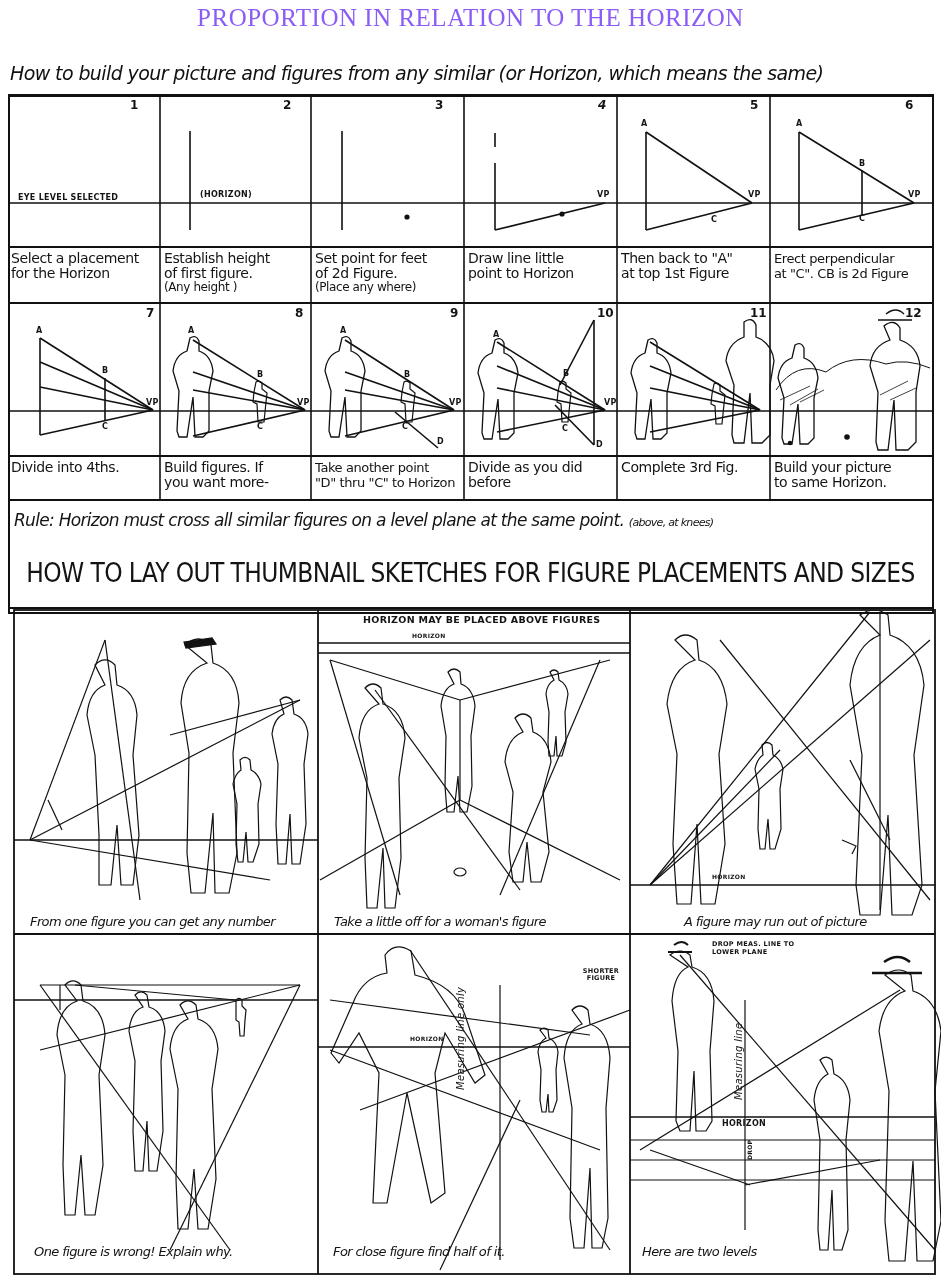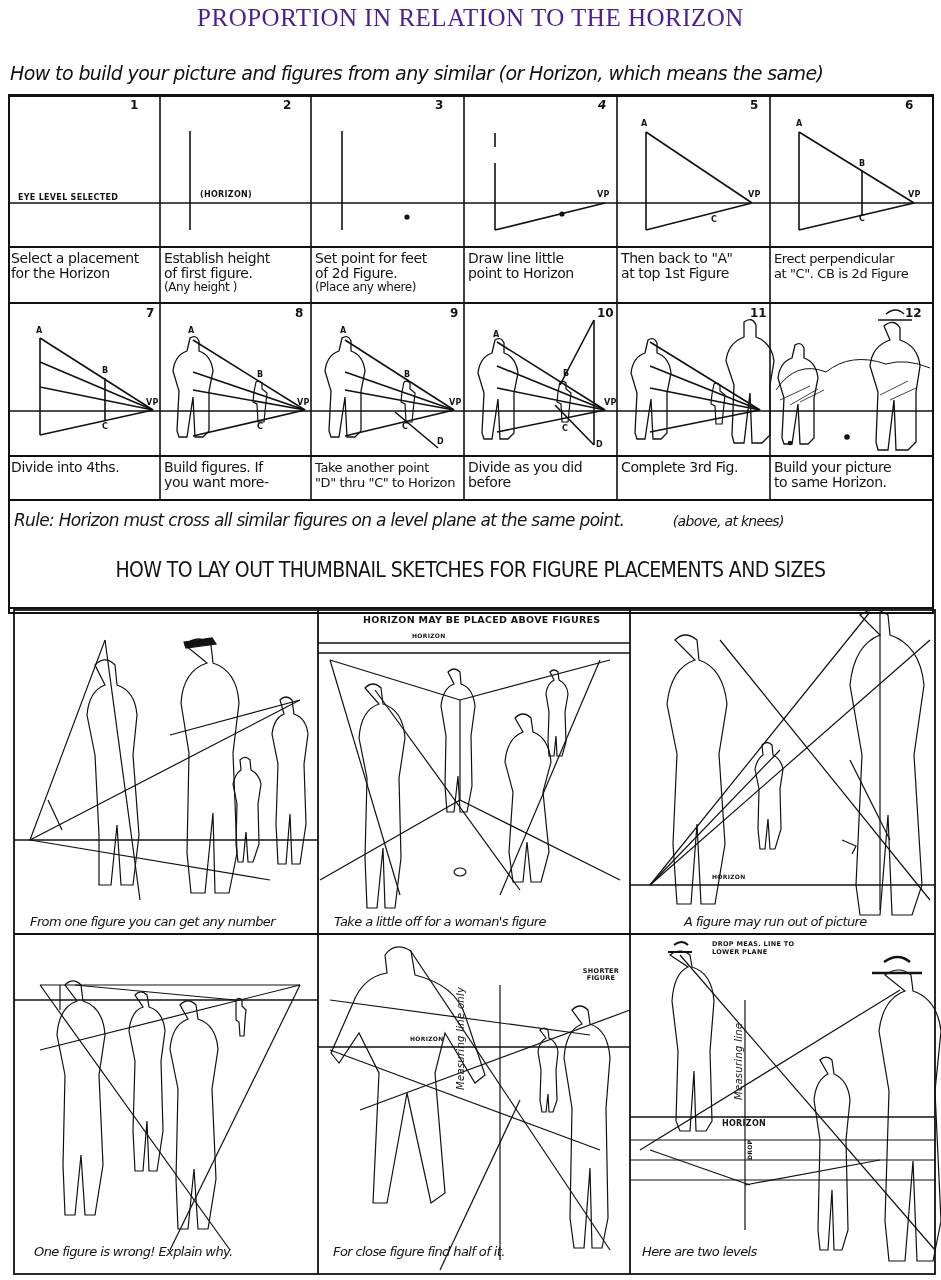--- a/index.html
+++ b/index.html
@@ -1,28 +1,28 @@
 <!DOCTYPE html>
 <html><head>
 <meta charset="utf-8">
 <style>
   html,body{margin:0;padding:0;background:#fff;}
   body{width:941px;height:1280px;position:relative;overflow:hidden;color:#141414;
        font-family:"DejaVu Sans",sans-serif;}
   .title{position:absolute;left:0;top:4px;width:941px;text-align:center;
-         font-family:"Liberation Serif","DejaVu Serif",serif;font-size:25px;letter-spacing:0.5px;color:#4c1d95;}
+         font-family:"Liberation Serif","DejaVu Serif",serif;font-size:25px;letter-spacing:0.5px;color:#8b5cf6;}
   .subtitle{position:absolute;left:10px;top:62px;width:925px;font-size:19px;
             font-family:"DejaVu Sans",sans-serif;font-style:italic;letter-spacing:-0.6px;color:#111;white-space:nowrap;}
   .frame{position:absolute;border:2px solid #111;box-sizing:border-box;}
   .num{position:absolute;top:2px;right:6px;font-size:12px;font-weight:bold;}
   .caption{position:absolute;font-size:14px;line-height:15px;letter-spacing:-0.4px;padding:2px 3px;box-sizing:border-box;
            font-family:"DejaVu Sans",sans-serif;white-space:nowrap;}
   .rule{position:absolute;left:14px;top:510px;font-size:17px;font-style:italic;letter-spacing:-0.7px;white-space:nowrap;}
-  .rule .tiny{font-size:14px;margin-left:44px;}
-  .heading2{position:absolute;left:0;top:558px;width:941px;text-align:center;font-size:21px;letter-spacing:-0.6px;
+  .rule .tiny{font-size:11px;}
+  .heading2{position:absolute;left:0;top:558px;width:941px;text-align:center;font-size:26px;letter-spacing:-0.6px;
             font-family:"DejaVu Sans Condensed","DejaVu Sans",sans-serif;}
   svg{position:absolute;left:0;top:0;}
   .tcap{position:absolute;font-size:13px;font-style:italic;letter-spacing:-0.6px;white-space:nowrap;}
   .lbl{position:absolute;font-size:8px;font-weight:bold;letter-spacing:0.3px;white-space:nowrap;}
 </style>
 </head>
 <body>
 
 <div class="title">PROPORTION IN RELATION TO THE HORIZON</div>
 <div class="subtitle">How to build your picture and figures from any similar (or Horizon, which means the same)</div>

